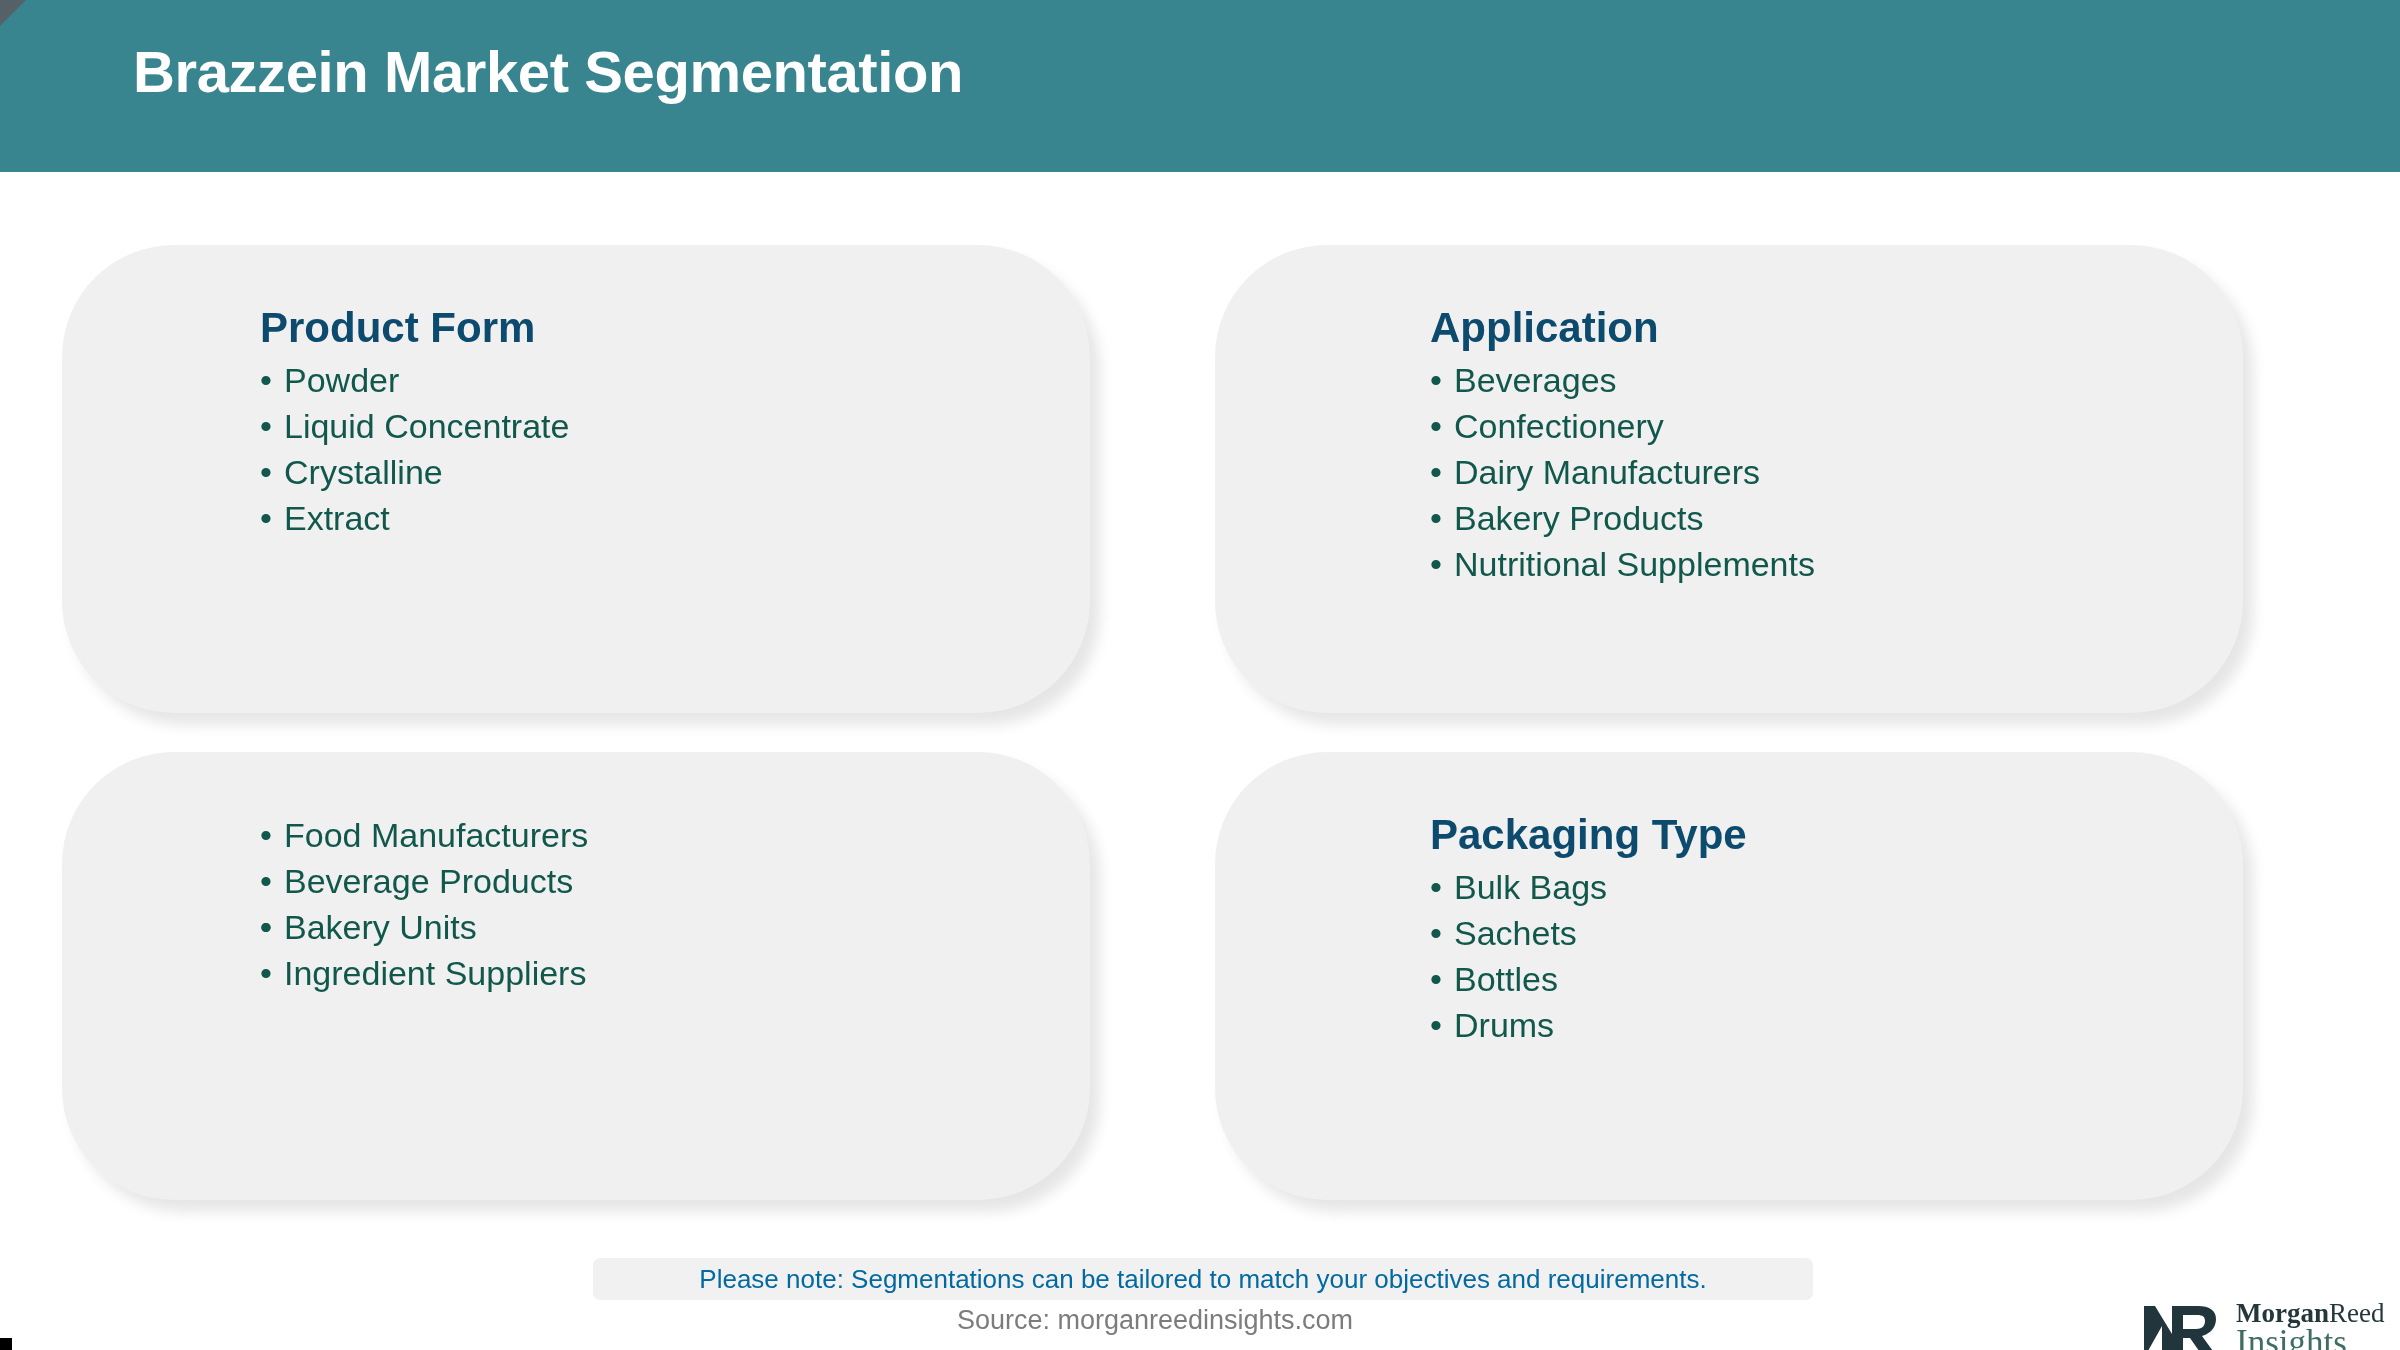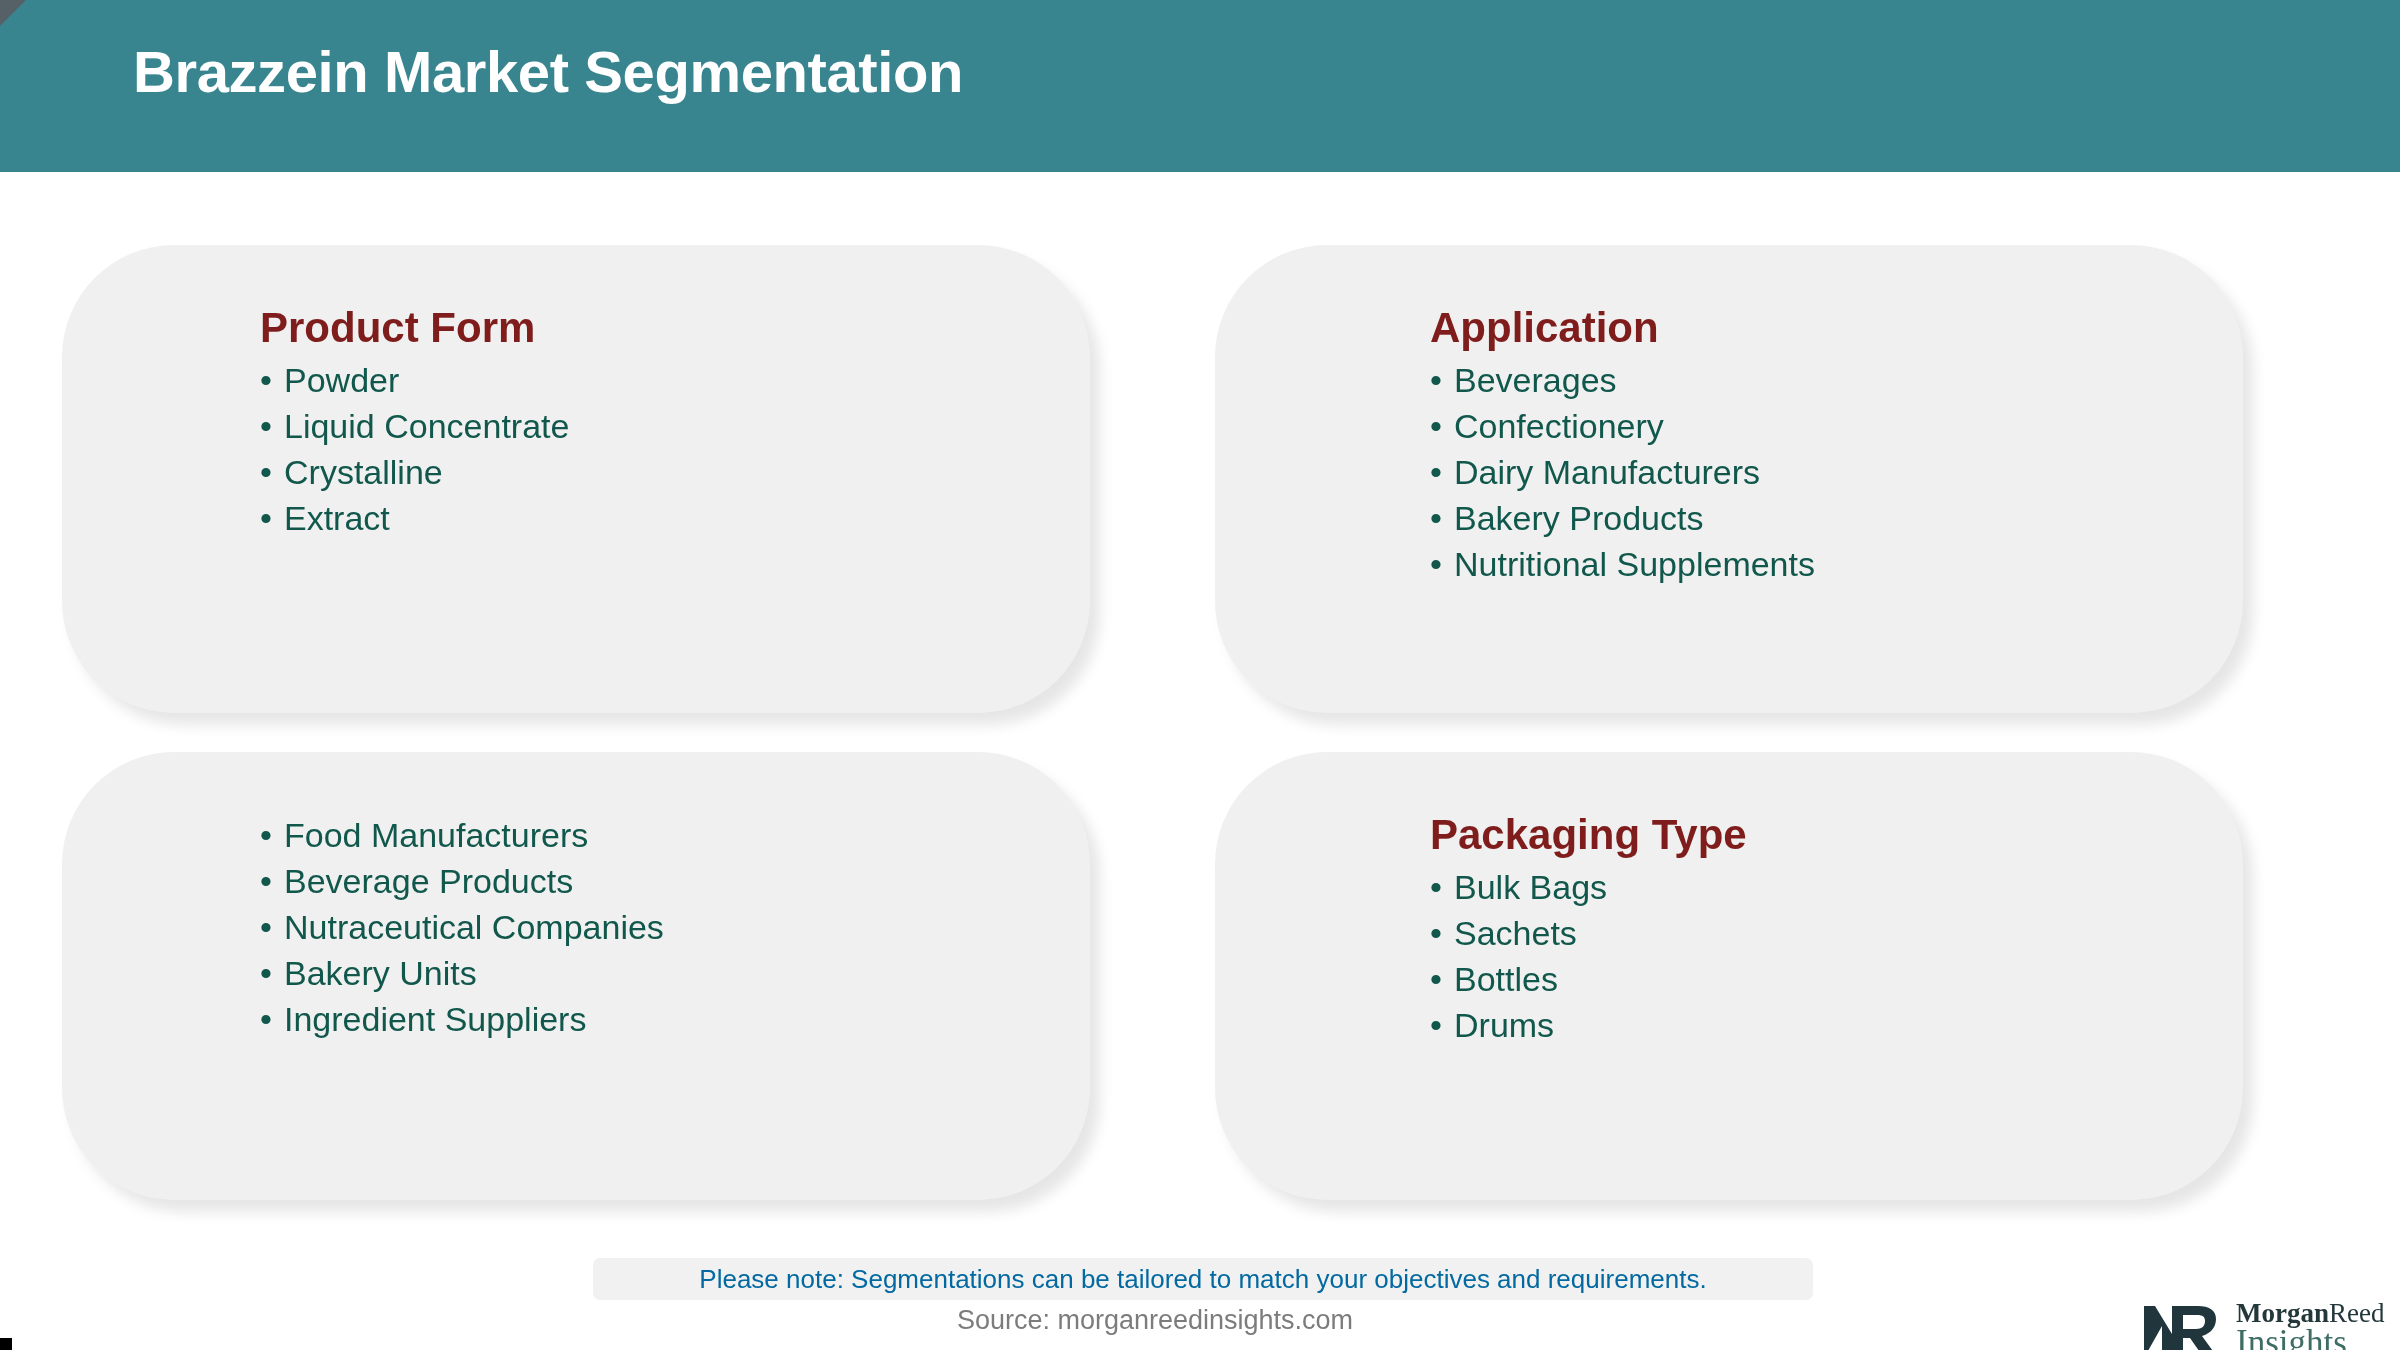--- a/index.html
+++ b/index.html
@@ -67,21 +67,21 @@
     left: 198px;
     top: 60px;
     right: 40px;
   }
   .card-tr .card-inner,
   .card-br .card-inner { left: 215px; }
 
   .card-title {
     font-size: 42px;
     font-weight: 700;
-    color: #7f1d1d;
+    color: #0c4a6e;
     line-height: 1.1;
     margin: 0 0 6px 0;
     white-space: nowrap;
   }
   .card-list {
     list-style: none;
     margin: 0;
     padding: 0;
   }
   .card-list li {
@@ -196,21 +196,21 @@
       <li><span class="bullet">•</span><span>Nutritional Supplements</span></li>
     </ul>
   </div>
 </div>
 
 <div class="card card-bl">
   <div class="card-inner">
     <ul class="card-list">
       <li><span class="bullet">•</span><span>Food Manufacturers</span></li>
       <li><span class="bullet">•</span><span>Beverage Products</span></li>
-      <li><span class="bullet">•</span><span>Nutraceutical Companies</span></li>
+      <li><span class="bullet">•</span></li>
       <li><span class="bullet">•</span><span>Bakery Units</span></li>
       <li><span class="bullet">•</span><span>Ingredient Suppliers</span></li>
     </ul>
   </div>
 </div>
 
 <div class="card card-br">
   <div class="card-inner">
     <div class="card-title">Packaging Type</div>
     <ul class="card-list">

